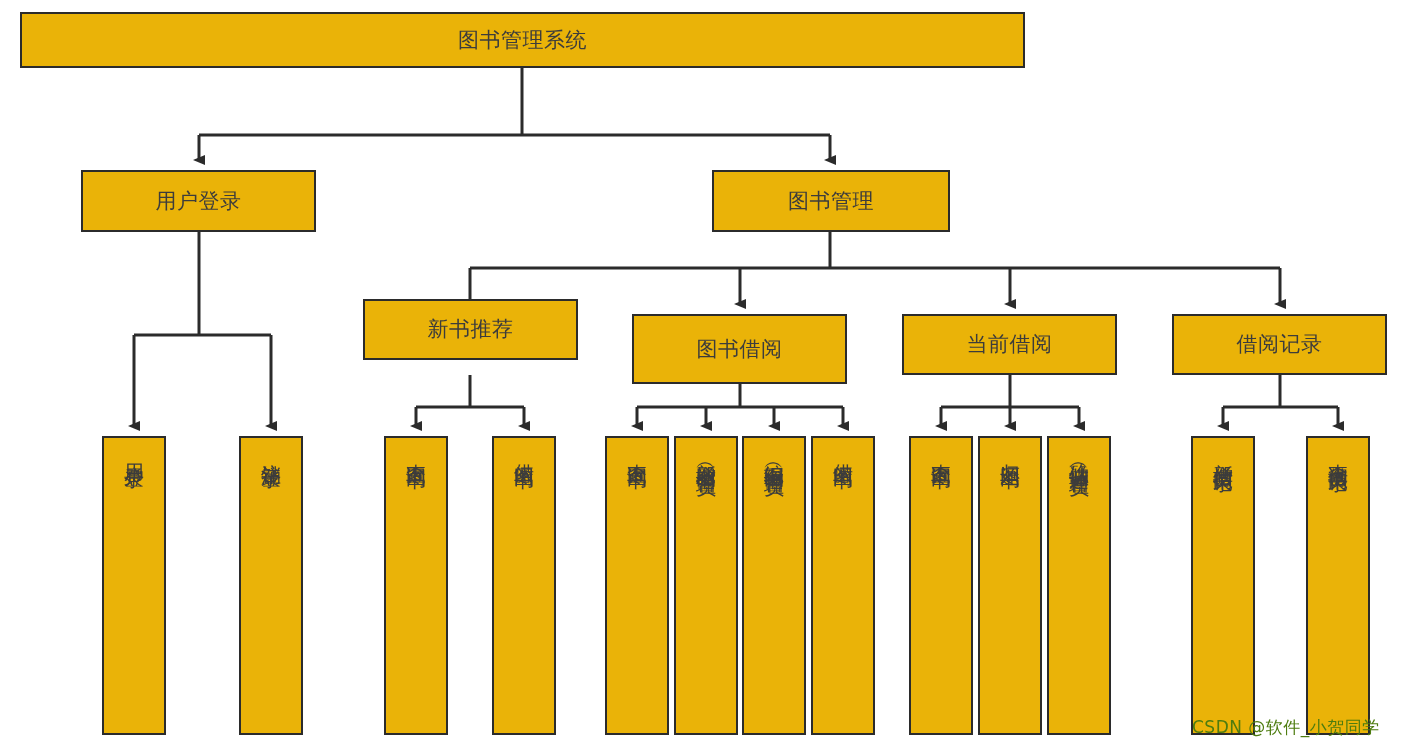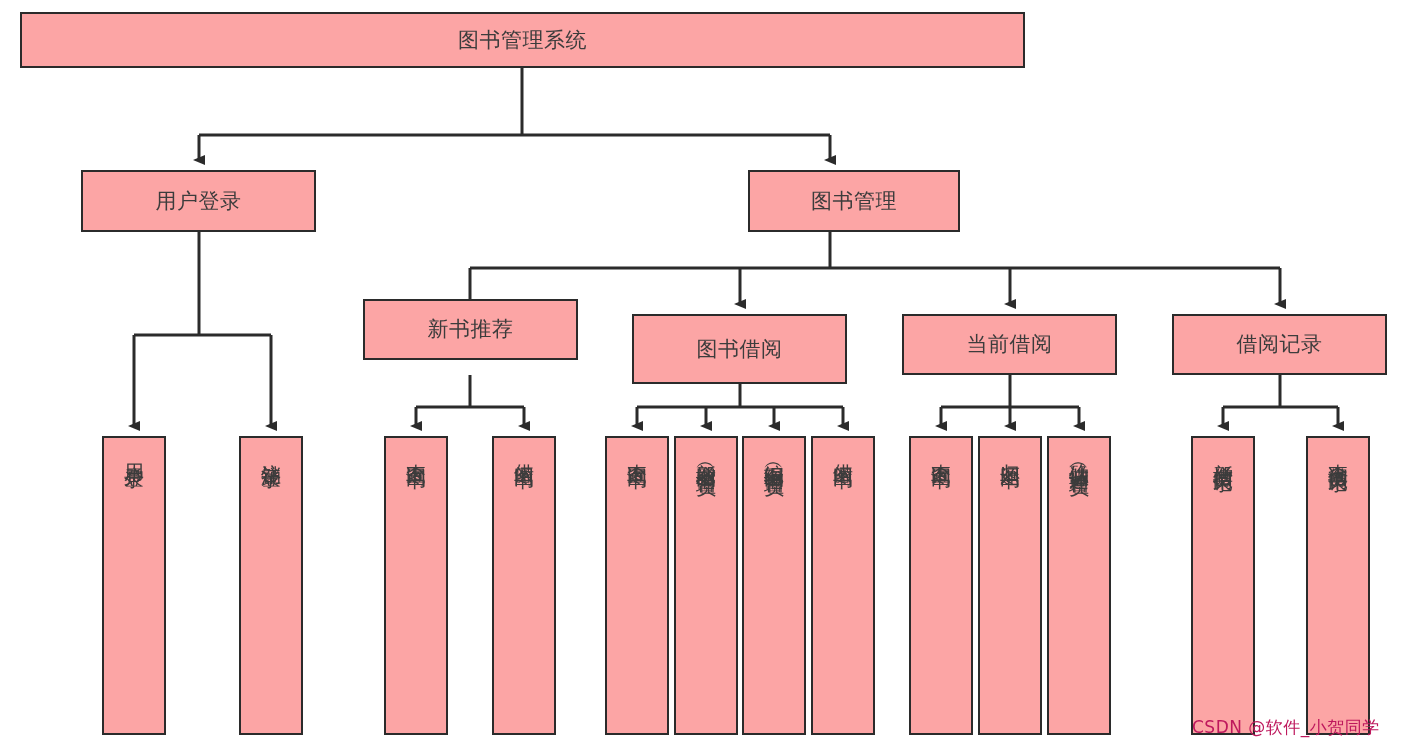--- a/index.html
+++ b/index.html
@@ -21,21 +21,21 @@
   #edge-layer {
     position: absolute;
     left: 0;
     top: 0;
     width: 1405px;
     height: 747px;
   }
   .node {
     position: absolute;
     box-sizing: border-box;
-    background: #fca5a5;
+    background: #eab308;
     border: 2px solid #2b2b2b;
     display: flex;
     align-items: center;
     justify-content: center;
     z-index: 2;
   }
   .node-label {
     color: #3c3c3c;
     font-size: 21px;
     line-height: 1.18;
@@ -53,21 +53,21 @@
   }
   .node.vertical .node-label {
     writing-mode: vertical-rl;
     text-orientation: upright;
     font-size: 20px;
     letter-spacing: 2px;
     line-height: 1.05;
   }
   .watermark {
     position: absolute;
-    color: #be185d;
+    color: #4d7c0f;
     font-size: 17px;
     letter-spacing: 0.5px;
     white-space: nowrap;
     z-index: 3;
     pointer-events: none;
   }
 </style>
 </head>
 <body>
 
@@ -123,21 +123,21 @@
     </g>
   </svg>
 
   <div class="node horizontal" style="left:20px; top:12px; width:1005px; height:56px;">
     <span class="node-label">图书管理系统</span>
   </div>
 
   <div class="node horizontal" style="left:81px; top:170px; width:235px; height:62px;">
     <span class="node-label">用户登录</span>
   </div>
-  <div class="node horizontal" style="left:712px; top:170px; width:212px; height:62px;margin-left:36px;">
+  <div class="node horizontal" style="left:712px; top:170px; width:238px; height:62px;">
     <span class="node-label">图书管理</span>
   </div>
 
   <div class="node horizontal" style="left:363px; top:299px; width:215px; height:61px;">
     <span class="node-label">新书推荐</span>
   </div>
   <div class="node horizontal" style="left:632px; top:314px; width:215px; height:70px;">
     <span class="node-label">图书借阅</span>
   </div>
   <div class="node horizontal" style="left:902px; top:314px; width:215px; height:61px;">

